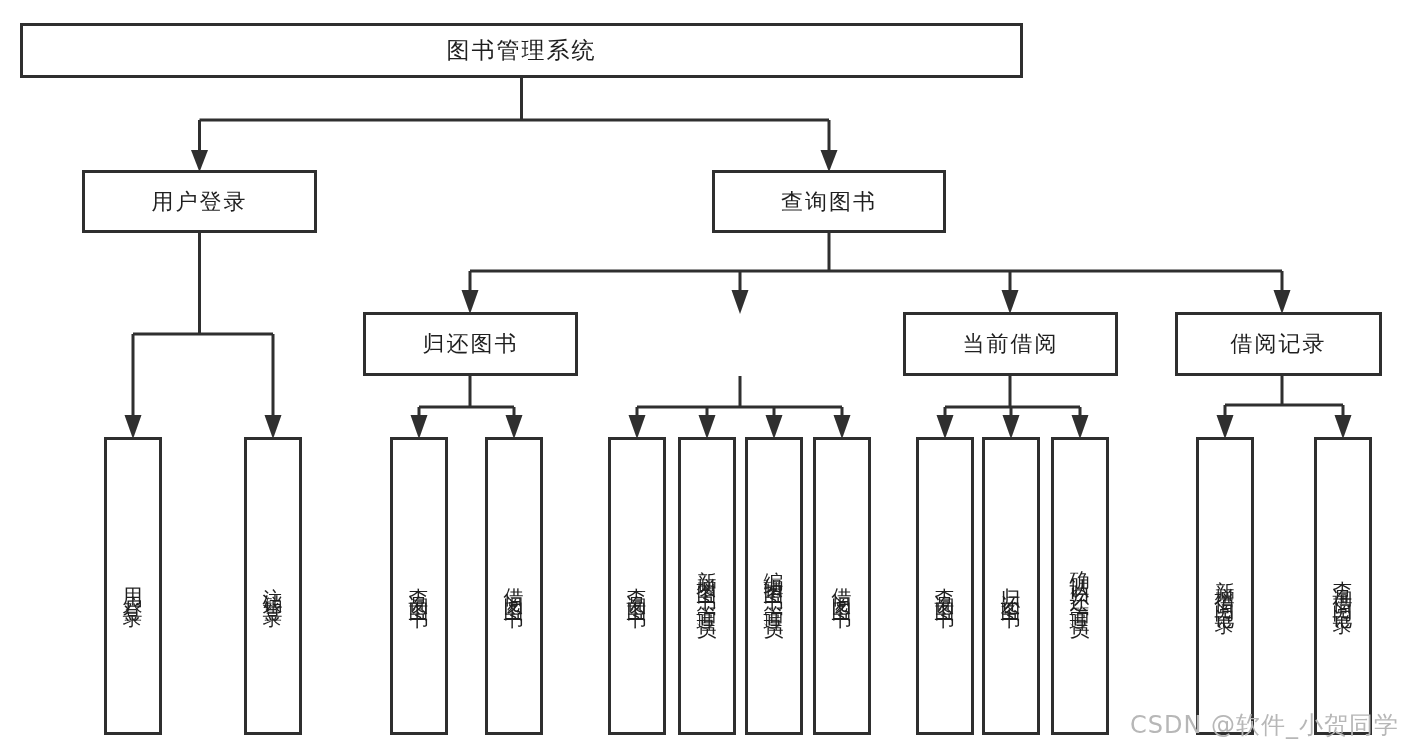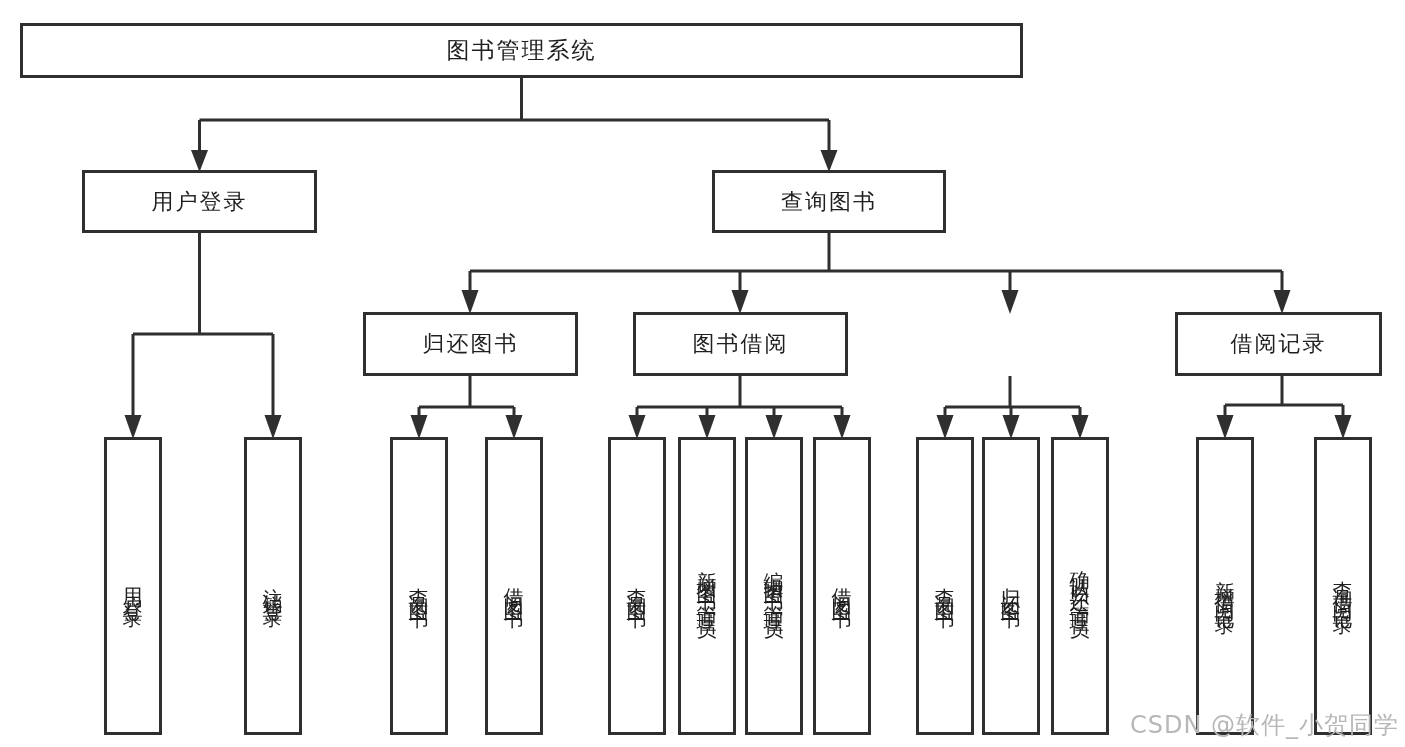--- a/index.html
+++ b/index.html
@@ -100,21 +100,21 @@
       <polygon points="1334.5,415 1351.5,415 1343,439"></polygon>
     </g>
   </svg>
 
   <div class="node h-node root-node" style="left:20px; top:23px; width:1003px; height:55px;">图书管理系统</div>
 
   <div class="node h-node" style="left:82px; top:170px; width:235px; height:63px;">用户登录</div>
   <div class="node h-node" style="left:712px; top:170px; width:234px; height:63px;">查询图书</div>
 
   <div class="node h-node" style="left:363px; top:312px; width:215px; height:64px;">归还图书</div>
-  <div class="node h-node" style="left:633px; top:312px; width:215px; height:64px;">图书借阅</div>
+  <div class="node h-node" style="left:903px; top:312px; width:215px; height:64px;">当前借阅</div>
   <div class="node h-node" style="left:1175px; top:312px; width:207px; height:64px;">借阅记录</div>
 
   <div class="node v-node" style="left:104px; top:437px; width:58px; height:298px;">用户登录</div>
   <div class="node v-node" style="left:244px; top:437px; width:58px; height:298px;">注销登录</div>
 
   <div class="node v-node" style="left:390px; top:437px; width:58px; height:298px;">查询图书</div>
   <div class="node v-node" style="left:485px; top:437px; width:58px; height:298px;">借阅图书</div>
 
   <div class="node v-node" style="left:608px; top:437px; width:58px; height:298px;">查询图书</div>
   <div class="node v-node" style="left:678px; top:437px; width:58px; height:298px;">新增图书（管理员）</div>

